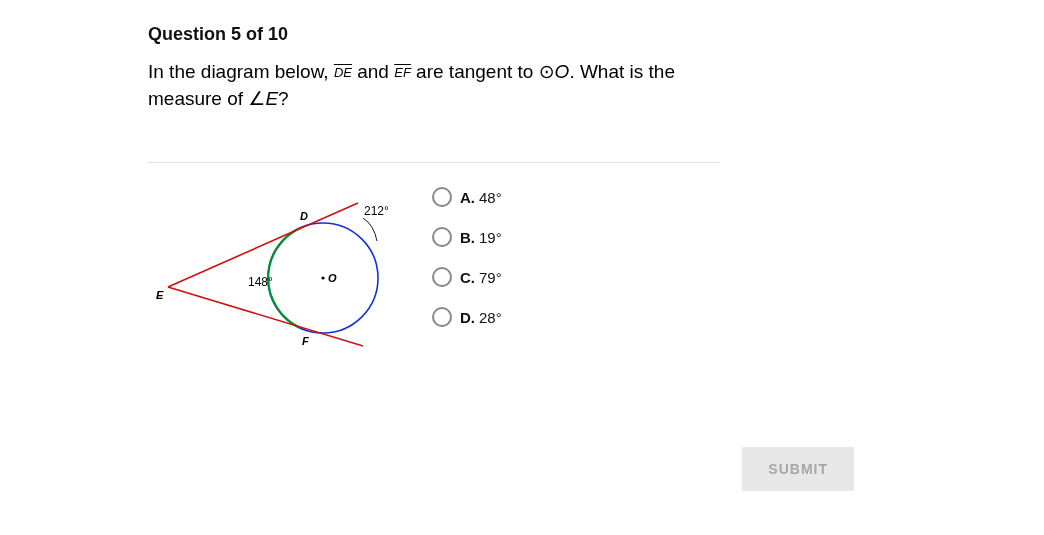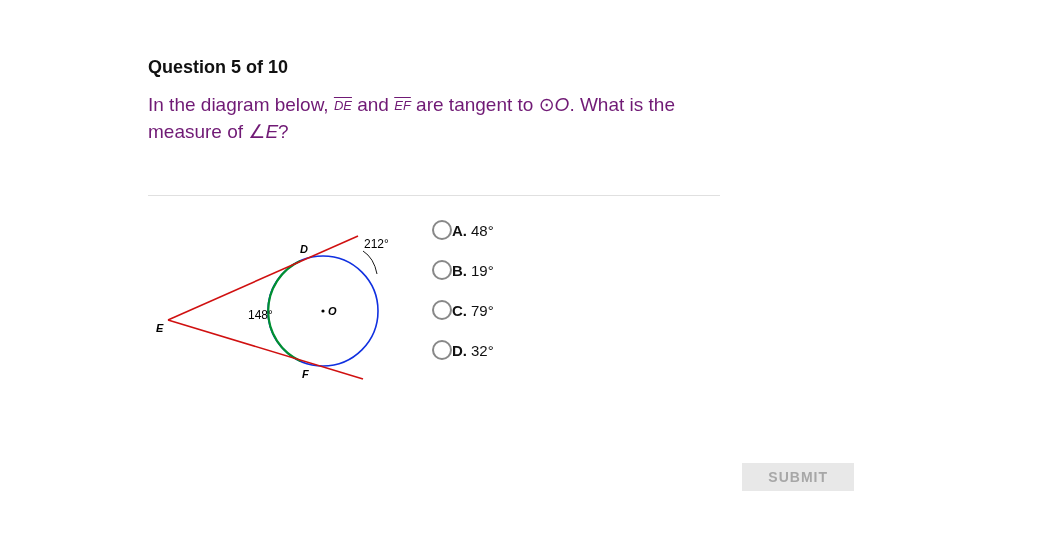--- a/index.html
+++ b/index.html
@@ -7,32 +7,31 @@
       font-family: Arial, Helvetica, sans-serif;
       background: #fff;
       width: 1044px;
       height: 535px;
       position: relative;
       color: #222;
     }
     .qwrap {
       padding: 24px 0 0 148px;
       width: 720px;
-      margin-top: 33px;
     }
     .qheader {
       font-weight: 700;
       font-size: 18px;
       margin-bottom: 14px;
       color: #111;
     }
     .qtext {
       font-size: 19px;
       line-height: 1.4;
-      color: #701a75;
+      color: #000000;
     }
     .overline {
       text-decoration: overline;
       font-size: 13px;
       font-style: italic;
       vertical-align: 1px;
     }
     .angle {
       font-style: italic;
     }
@@ -49,21 +48,21 @@
     .diagram {
       flex: 0 0 260px;
       height: 190px;
     }
     .choices {
       padding-top: 4px;
     }
     .choice {
       display: flex;
       align-items: center;
-      gap: 0;
+      gap: 8px;
       margin-bottom: 20px;
       cursor: pointer;
     }
     .radio {
       width: 20px;
       height: 20px;
       border: 2px solid #888;
       border-radius: 50%;
       flex: 0 0 20px;
       background: #fff;
@@ -79,21 +78,21 @@
     .submit-btn {
       position: absolute;
       right: 190px;
       bottom: 44px;
       background: #e8e8e8;
       color: #a7a7a7;
       border: none;
       font-weight: 700;
       font-size: 14px;
       letter-spacing: 1px;
-      padding: 6px 26px;
+      padding: 14px 26px;
       cursor: not-allowed;
     }
     .dl { font-size: 11px; font-weight: 700; font-style: italic; fill: #000; }
     .al { font-size: 12px; fill: #000; }
   </style>
 </head>
 <body>
 
 <div class="qwrap">
   <div class="qheader">Question 5 of 10</div>
@@ -138,19 +137,19 @@
       <div class="choice">
         <span class="radio"></span>
         <span class="choice-label"><b>B.</b><span>19°</span></span>
       </div>
       <div class="choice">
         <span class="radio"></span>
         <span class="choice-label"><b>C.</b><span>79°</span></span>
       </div>
       <div class="choice">
         <span class="radio"></span>
-        <span class="choice-label"><b>D.</b><span>32°</span></span>
+        <span class="choice-label"><b>D.</b><span>28°</span></span>
       </div>
     </div>
   </div>
 </div>
 
 <button class="submit-btn">SUBMIT</button>
 
 </body></html>

